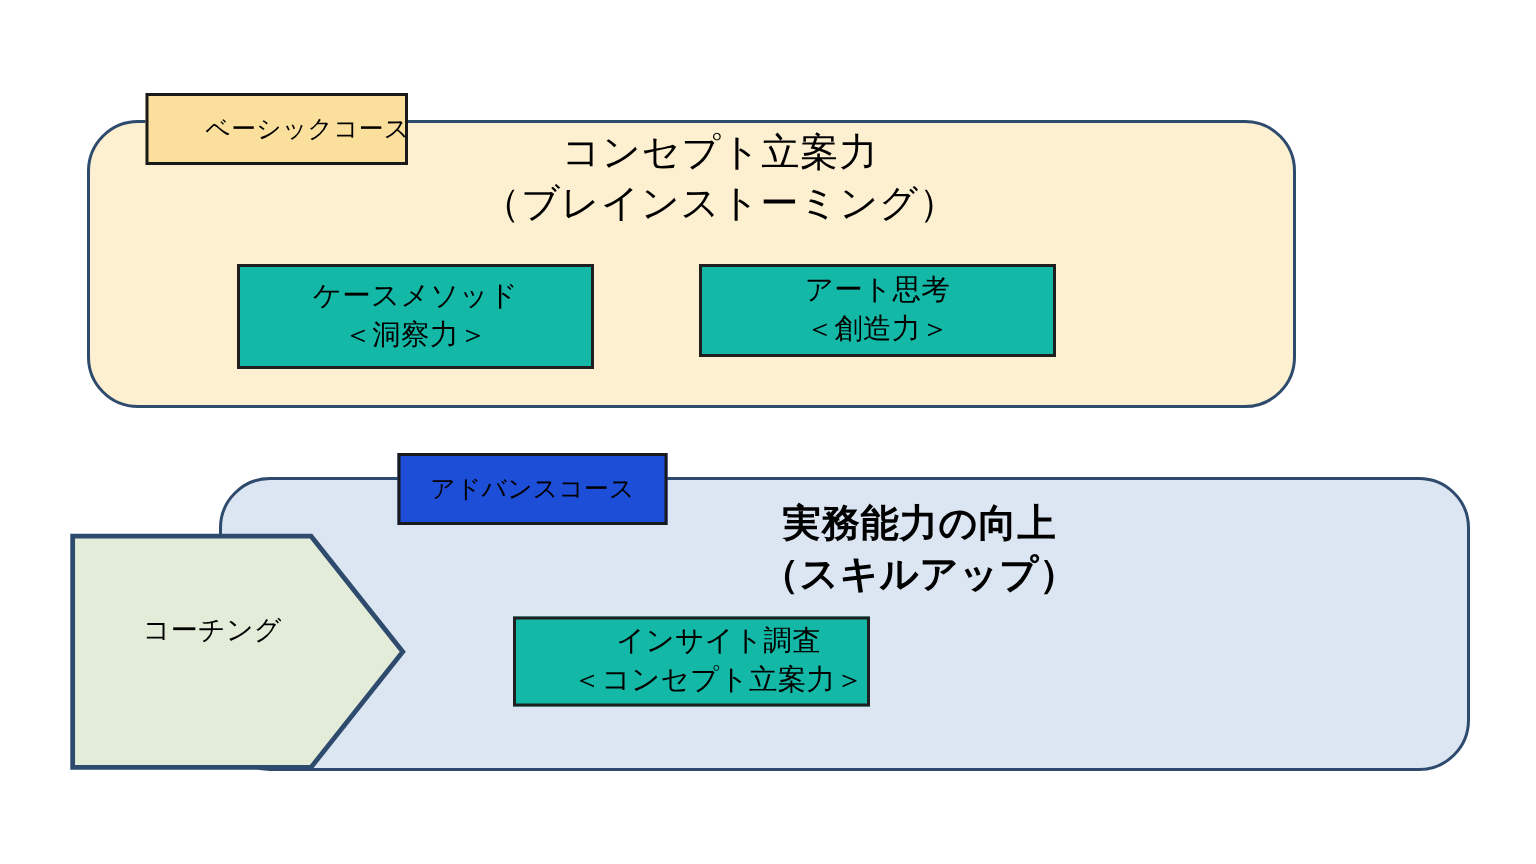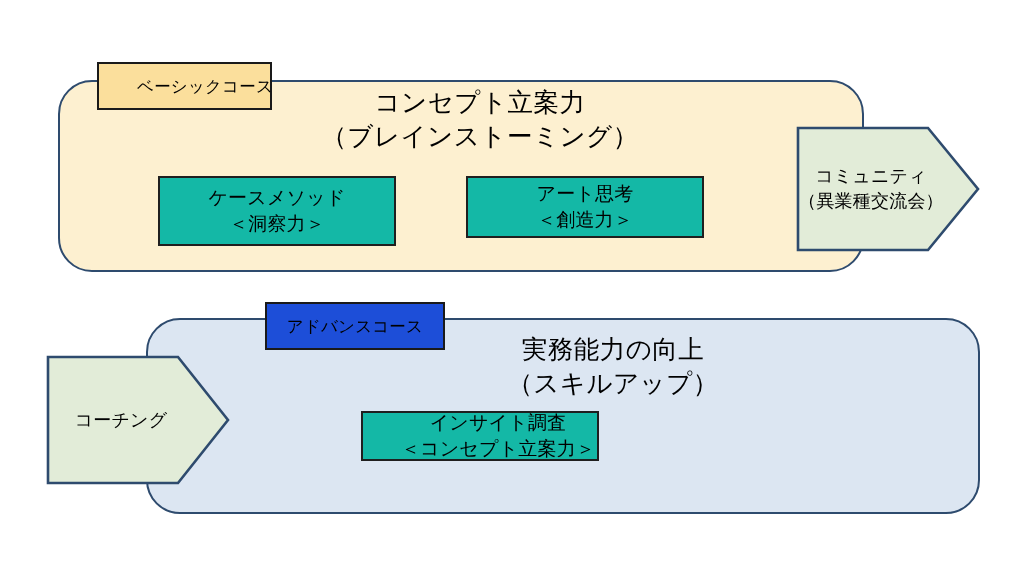--- a/index.html
+++ b/index.html
@@ -87,20 +87,21 @@
   }
   #title-basic {
     left: 290px;
     top: 86px;
     width: 380px;
   }
   #title-advance {
     left: 448px;
     top: 333px;
     width: 330px;
+    font-weight: bold;
   }
 
   
   .content-box {
     position: absolute;
     box-sizing: border-box;
     background: #14b8a6;
     border: 2.2px solid #1f1f1f;
     display: flex;
     flex-direction: column;
@@ -118,24 +119,24 @@
     width: 238px;
     height: 70px;
   }
   #box-art-thinking {
     left: 466px;
     top: 176px;
     width: 238px;
     height: 62px;
   }
   #box-insight {
-    left: 361px;
+    left: 342px;
     top: 411px;
     width: 238px;
-    height: 50px;
+    height: 60px;
     padding-left: 36px;
   }
   #box-proposal {
     left: 658px;
     top: 411px;
     width: 238px;
     height: 70px;
   }
 
   
@@ -166,47 +167,41 @@
     left: 796px;
     top: 126px;
     width: 184px;
     height: 126px;
   }
   #arrow-coaching {
     left: 46px;
     top: 355px;
     width: 184px;
     height: 130px;
+    padding-left: 41px;
   }
 </style>
 </head>
 <body>
 
 <div id="canvas">
 
   <div class="panel" id="panel-basic"></div>
 
   <div class="section-title" id="title-basic">コンセプト立案力
 （ブレインストーミング）</div>
 
   <div class="content-box" id="box-case-method">ケースメソッド
 ＜洞察力＞</div>
 
   <div class="content-box" id="box-art-thinking">アート思考
 ＜創造力＞</div>
 
   <div class="tag" id="tag-basic">ベーシックコース</div>
 
-  <div class="arrow-wrap" id="arrow-community">
-    <svg viewBox="0 0 184 126" preserveAspectRatio="none">
-      <polygon points="2,2 132,2 182,63 132,124 2,124" fill="#e2ecd8" stroke="#2e4b6e" stroke-width="2.6" stroke-linejoin="miter"></polygon>
-    </svg>
-    <div class="arrow-label">コミュニティ
-（異業種交流会）</div>
-  </div>
 
   <div class="panel" id="panel-advance"></div>
 
   <div class="section-title" id="title-advance">実務能力の向上
 （スキルアップ）</div>
 
   <div class="content-box" id="box-insight">インサイト調査
 ＜コンセプト立案力＞</div>
 
 

